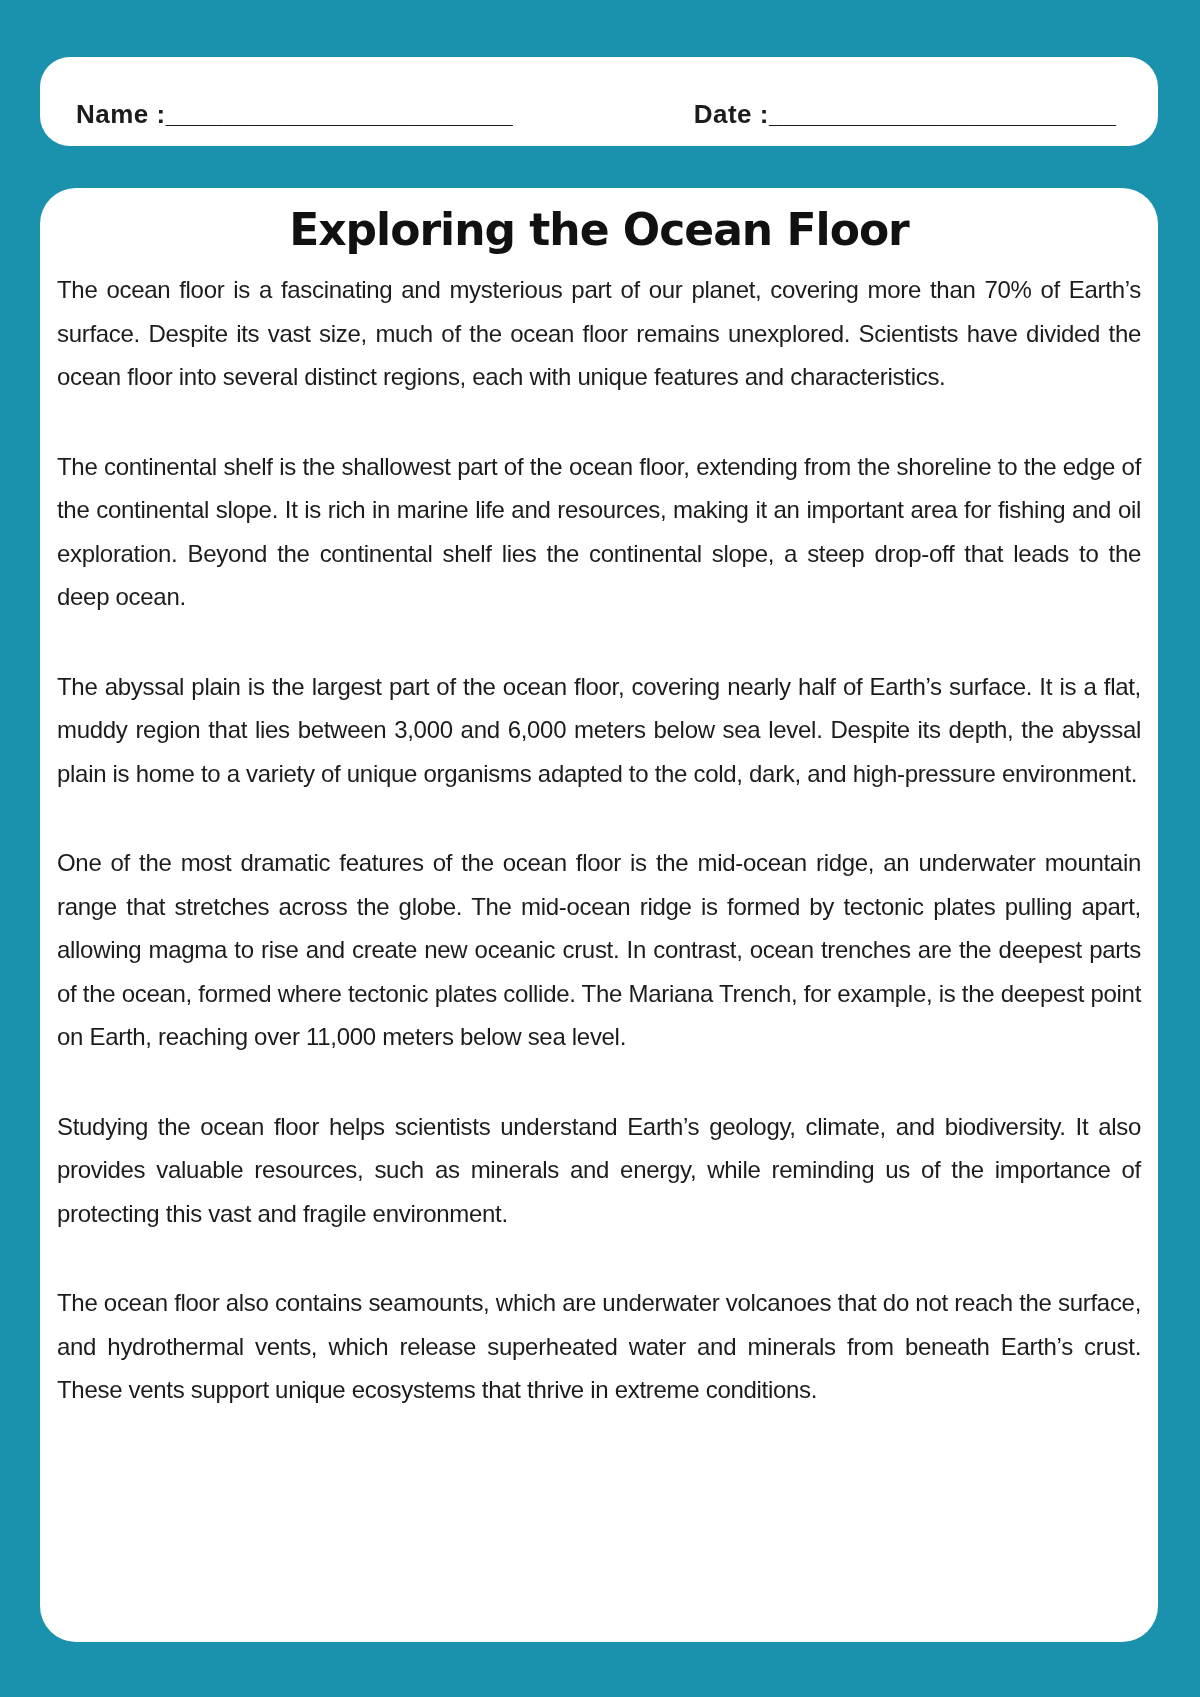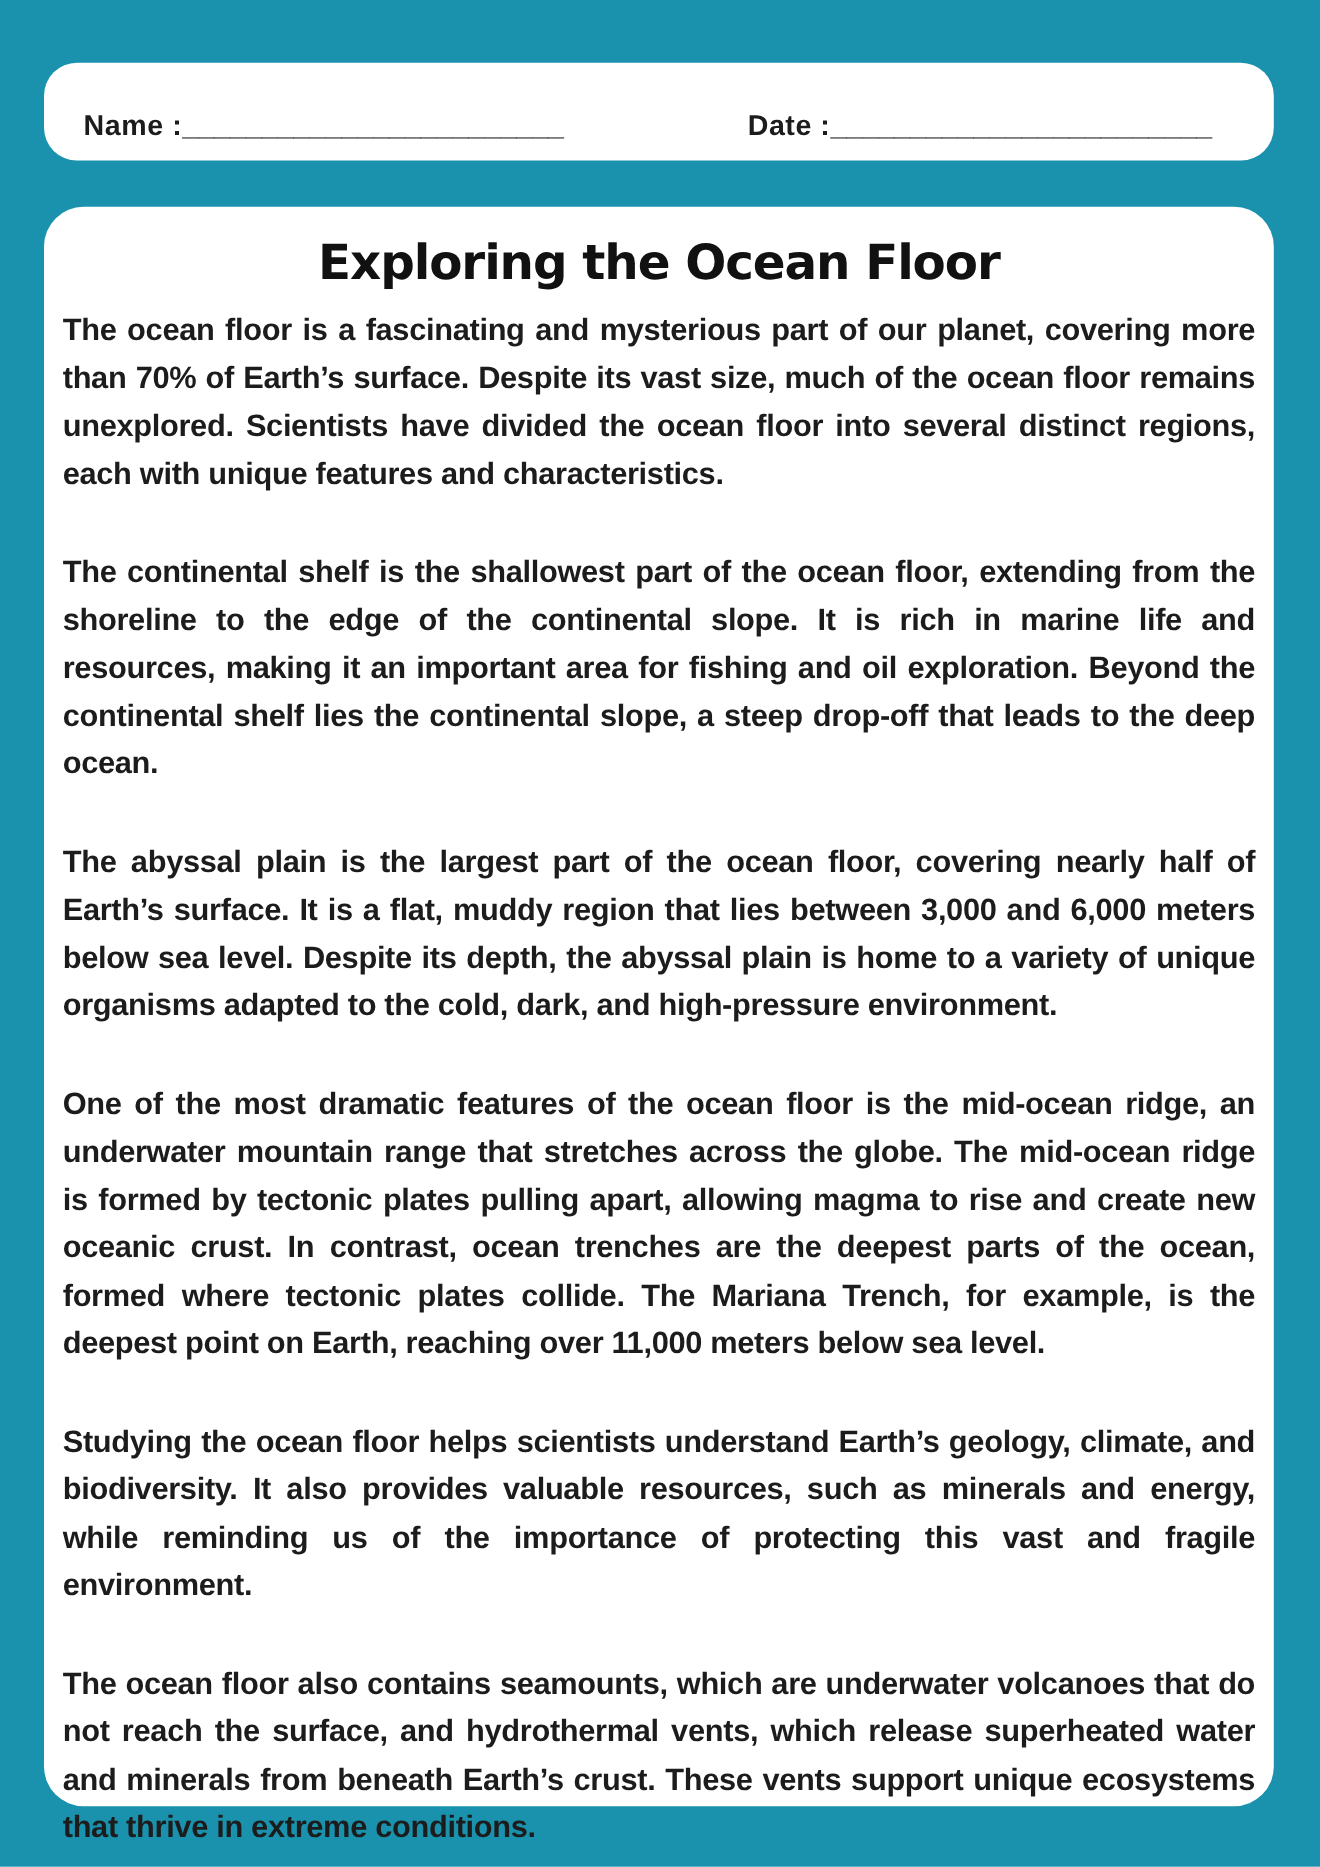--- a/index.html
+++ b/index.html
@@ -21,21 +21,21 @@
     background: #ffffff;
     box-sizing: border-box;
   }
   .header-card {
     top: 57px;
     height: 89px;
     border-radius: 30px;
     display: flex;
     justify-content: space-between;
     align-items: flex-end;
-    padding: 0 56px 16px 36px;
+    padding: 0 42px 16px 36px;
   }
   .fill-field {
     font-size: 26px;
     font-weight: bold;
     color: #1c1c1c;
     white-space: nowrap;
   }
   .fill-field .label {
     letter-spacing: 0.5px;
   }
@@ -43,34 +43,34 @@
     letter-spacing: 0;
   }
   .main-card {
     top: 188px;
     height: 1454px;
     border-radius: 36px;
     padding: 0 17px;
   }
   .worksheet-title {
     margin: 0;
-    padding-top: 14px;
+    padding-top: 4px;
     height: 76px;
     line-height: 76px;
     text-align: center;
     font-family: "DejaVu Sans", sans-serif;
     font-size: 44px;
     font-weight: bold;
     letter-spacing: -1px;
     color: #111111;
   }
   .main-card p {
     margin: 0 0 46px 0;
-    font-size: 28px;
-    font-weight: bold;
+    font-size: 24px;
+    font-weight: normal;
     letter-spacing: -0.3px;
     line-height: 43.5px;
     text-align: justify;
     color: #1c1c1c;
   }
 </style>
 </head>
 <body>
 
 <div class="card header-card">

